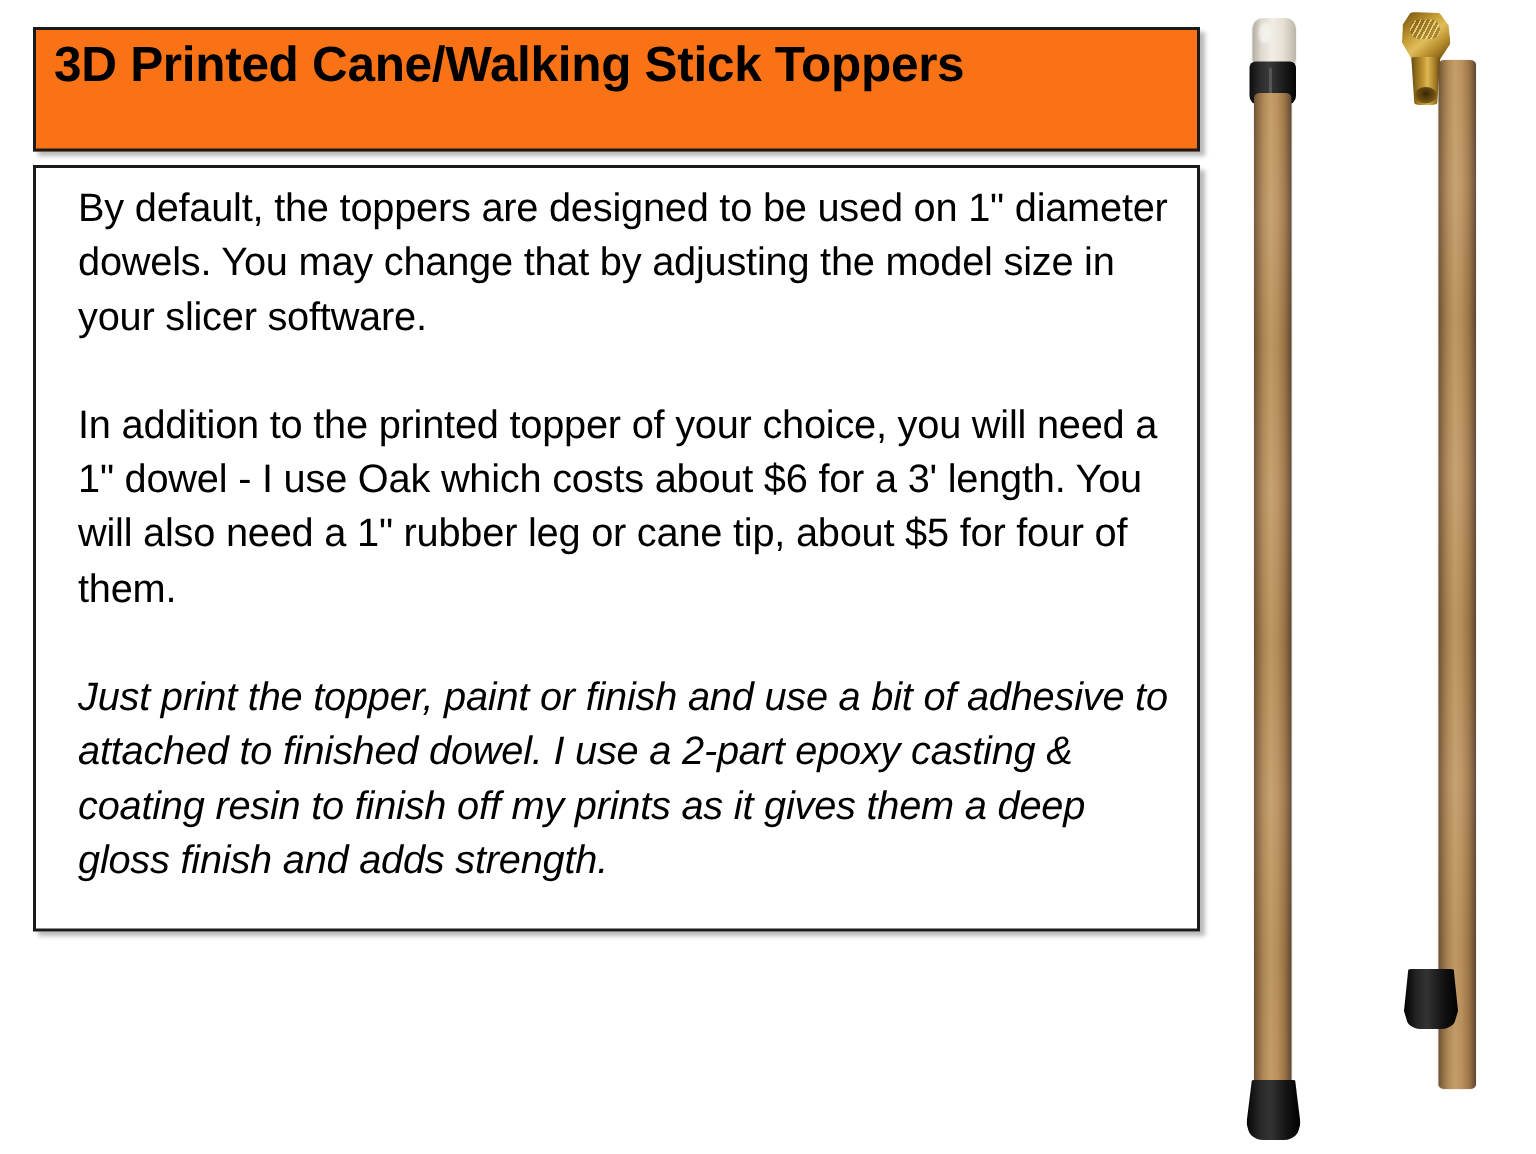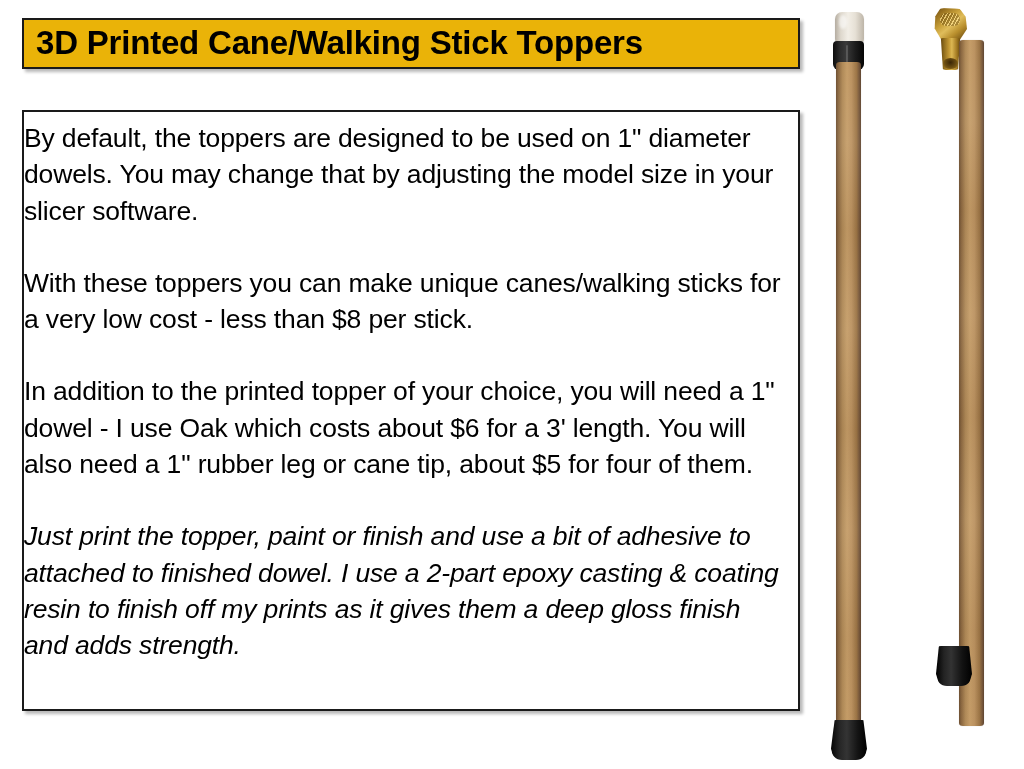--- a/index.html
+++ b/index.html
@@ -16,22 +16,22 @@
     font-family: "Liberation Sans", sans-serif;
     color: #000000;
   }
 
   
   .title-card {
     position: absolute;
     left: 22px;
     top: 18px;
     width: 778px;
-    height: 51px;
-    background: #eab308;
+    height: 83px;
+    background: #f97316;
     border: 2px solid #1a1a1a;
     box-sizing: border-box;
     box-shadow: 3px 3px 3px rgba(0,0,0,0.28);
     text-decoration: underline;
   }
   .title-text {
     position: absolute;
     left: 12px;
     top: 5px;
     font-size: 33px;
@@ -40,26 +40,26 @@
     white-space: nowrap;
     line-height: 1.1;
   }
 
   
   .body-card {
     position: absolute;
     left: 22px;
     top: 110px;
     width: 778px;
-    height: 601px;
+    height: 511px;
     background: #ffffff;
     border: 2px solid #1a1a1a;
     box-sizing: border-box;
     box-shadow: 3px 3px 3px rgba(0,0,0,0.28);
-    padding: 8px 14px 0 0;
+    padding: 8px 14px 0 28px;
   }
   .para {
     font-size: 26.5px;
     line-height: 36.3px;
     margin: 0 0 36px 0;
     letter-spacing: -0.15px;
   }
   .para:last-child { margin-bottom: 0; font-style: italic; }
 
   
@@ -286,21 +286,20 @@
 </style>
 </head>
 <body>
 
 <div class="title-card">
   <div class="title-text">3D Printed Cane/Walking Stick Toppers</div>
 </div>
 
 <div class="body-card">
   <p class="para">By default, the toppers are designed to be used on 1" diameter dowels. You may change that by adjusting the model size in your slicer software.</p>
-  <p class="para">With these toppers you can make unique canes/walking sticks for a very low cost - less than $8 per stick.</p>
   <p class="para">In addition to the printed topper of your choice, you will need a 1" dowel - I use Oak which costs about $6 for a 3' length. You will also need a 1" rubber leg or cane tip, about $5 for four of them.</p>
   <p class="para">Just print the topper, paint or finish and use a bit of adhesive to attached to finished dowel. I use a 2-part epoxy casting &amp; coating resin to finish off my prints as it gives them a deep gloss finish and adds strength.</p>
 </div>
 
 <div class="photo-area">
 
   <div class="cane" id="cane-left">
     <div class="topper-white"></div>
     <div class="collar-black"></div>
     <div class="dowel">

